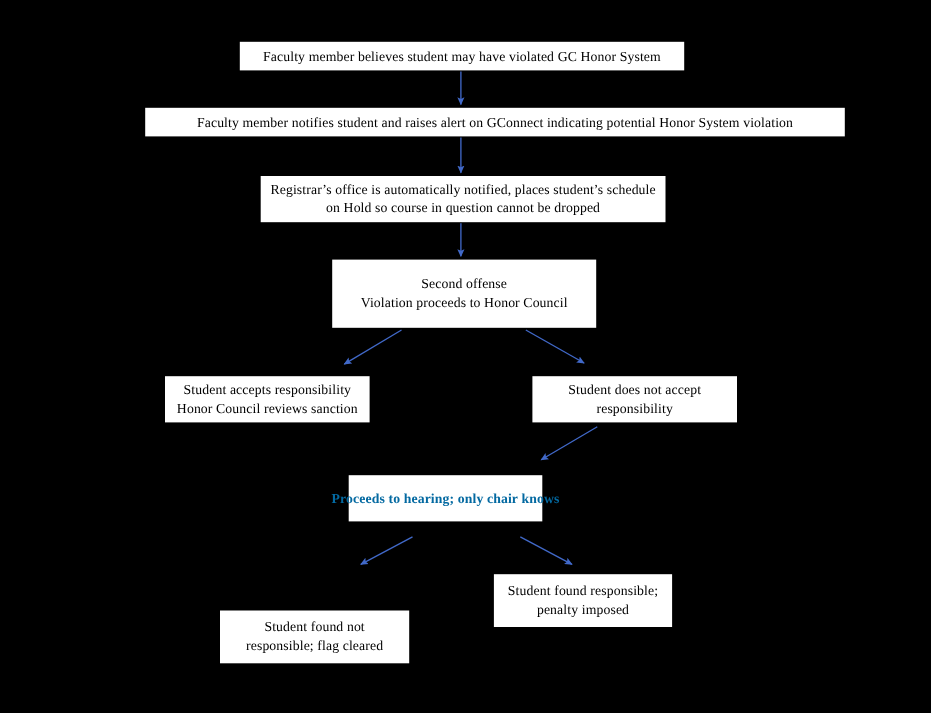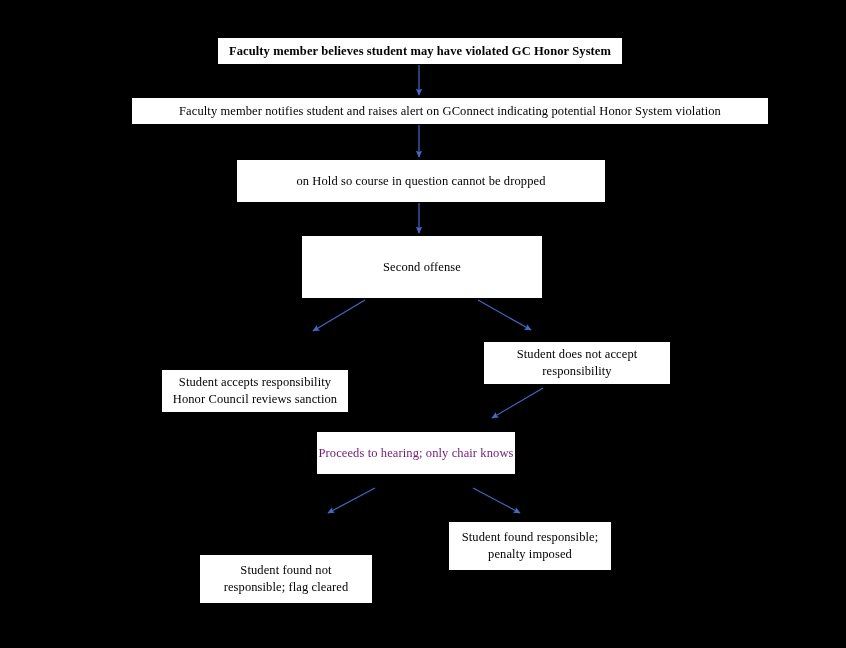--- a/index.html
+++ b/index.html
@@ -59,41 +59,43 @@
         <line x1="419" y1="125" x2="419" y2="157" stroke="#4169c9" stroke-width="1.2" marker-end="url(#arrowhead)"></line>
         <line x1="419" y1="203" x2="419" y2="233" stroke="#4169c9" stroke-width="1.2" marker-end="url(#arrowhead)"></line>
         <line x1="365" y1="300" x2="313" y2="331" stroke="#4169c9" stroke-width="1.2" marker-end="url(#arrowhead)"></line>
         <line x1="478" y1="300" x2="531" y2="330" stroke="#4169c9" stroke-width="1.2" marker-end="url(#arrowhead)"></line>
         <line x1="543" y1="388" x2="492" y2="418" stroke="#4169c9" stroke-width="1.2" marker-end="url(#arrowhead)"></line>
         <line x1="375" y1="488" x2="328" y2="513" stroke="#4169c9" stroke-width="1.2" marker-end="url(#arrowhead)"></line>
         <line x1="473" y1="488" x2="520" y2="513" stroke="#4169c9" stroke-width="1.2" marker-end="url(#arrowhead)"></line>
       </g>
   </svg>
   <div id="node-layer">
-      <div class="node" style="left: 218px; top: 38px; width: 404px; height: 26px; background: rgb(255, 255, 255); color: rgb(0, 0, 0); font-weight: bold;">
+      <div class="node" style="left: 218px; top: 38px; width: 404px; height: 26px; background: rgb(255, 255, 255); color: rgb(0, 0, 0);">
         <span class="line">Faculty member believes student may have violated GC Honor System</span>
       </div>
       <div class="node" style="left: 132px; top: 98px; width: 636px; height: 26px; background: rgb(255, 255, 255); color: rgb(0, 0, 0);">
         <span class="line">Faculty member notifies student and raises alert on GConnect indicating potential Honor System violation</span>
       </div>
       <div class="node" style="left: 237px; top: 160px; width: 368px; height: 42px; background: rgb(255, 255, 255); color: rgb(0, 0, 0);">
+        <span class="line">Registrar’s office is automatically notified, places student’s schedule</span>
         <span class="line">on Hold so course in question cannot be dropped</span>
       </div>
       <div class="node" style="left: 302px; top: 236px; width: 240px; height: 62px; background: rgb(255, 255, 255); color: rgb(0, 0, 0); align-items: center;">
         <span class="line">Second offense</span>
+        <span class="line">Violation proceeds to Honor Council</span>
       </div>
-      <div class="node" style="left: 162px; top: 342px; width: 186px; height: 42px; background: rgb(255, 255, 255); color: rgb(0, 0, 0); margin-top: 28px;">
+      <div class="node" style="left: 150px; top: 342px; width: 186px; height: 42px; background: rgb(255, 255, 255); color: rgb(0, 0, 0);">
         <span class="line">Student accepts responsibility</span>
         <span class="line">Honor Council reviews sanction</span>
       </div>
       <div class="node" style="left: 484px; top: 342px; width: 186px; height: 42px; background: rgb(255, 255, 255); color: rgb(0, 0, 0);">
         <span class="line">Student does not accept</span>
         <span class="line">responsibility</span>
       </div>
-      <div class="node" style="left: 317px; top: 432px; width: 198px; height: 42px; background: rgb(255, 255, 255); color: #701a75;">
+      <div class="node" style="left: 317px; top: 432px; width: 176px; height: 42px; background: rgb(255, 255, 255); color: #0369a1; font-weight: bold;">
         <span class="line">Proceeds to hearing; only chair knows</span>
       </div>
       <div class="node" style="left: 200px; top: 522px; width: 172px; height: 48px; background: rgb(255, 255, 255); color: rgb(0, 0, 0); margin-top: 33px;">
         <span class="line">Student found not</span>
         <span class="line">responsible; flag cleared</span>
       </div>
       <div class="node" style="left: 449px; top: 522px; width: 162px; height: 48px; background: rgb(255, 255, 255); color: rgb(0, 0, 0);">
         <span class="line">Student found responsible;</span>
         <span class="line">penalty imposed</span>
       </div>

